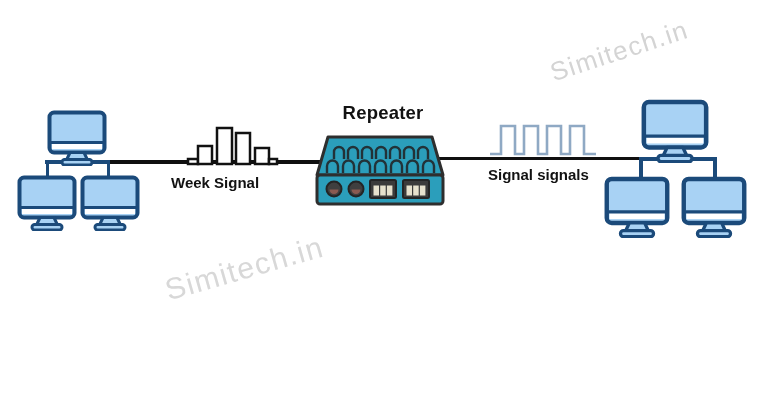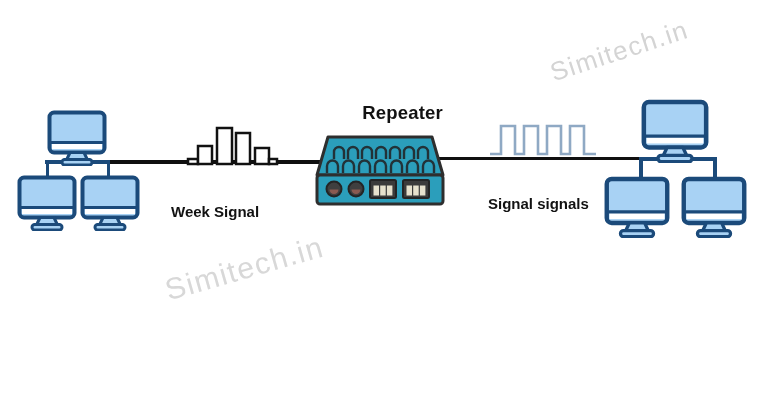--- a/index.html
+++ b/index.html
@@ -9,21 +9,21 @@
   }
   .abs{position:absolute;}
   .hline{position:absolute;background:#101010;height:3.5px;}
   .navy-h{position:absolute;background:#1b4a7a;height:3.5px;}
   .navy-v{position:absolute;background:#1b4a7a;width:3.5px;}
   .label{
     position:absolute;color:#121212;font-weight:700;
     font-family:"Liberation Sans", sans-serif;white-space:nowrap;
   }
   .repeater-title{font-size:18.5px;letter-spacing:.2px;text-align:center;width:120px;}
-  .signal-label{font-size:15px;margin-top:29px;}
+  .signal-label{font-size:15px;}
   .watermark{
     position:absolute;color:#d4d4d4;white-space:nowrap;
     font-family:"Liberation Sans", sans-serif;font-weight:500;
     transform-origin:0 50%;letter-spacing:1.5px;user-select:none;
   }
   .wm-top{left:551px;top:58px;font-size:26px;transform:rotate(-18deg);}
   .wm-bottom{left:166px;top:274px;font-size:30px;transform:rotate(-16deg);color:#d8d8d8;}
   svg{display:block;}
 </style>
 </head>
@@ -131,20 +131,20 @@
       <rect x="78.9" y="57.5" width="5.5" height="10" fill="#e6e1cd"></rect>
     </g>
     <g>
       <rect x="95" y="52" width="26" height="18" rx="1.5" fill="#3b3b3b" stroke="#242424" stroke-width="2"></rect>
       <rect x="98.5" y="57.5" width="5.5" height="10" fill="#e6e1cd"></rect>
       <rect x="105.2" y="57.5" width="5.5" height="10" fill="#e6e1cd"></rect>
       <rect x="111.9" y="57.5" width="5.5" height="10" fill="#e6e1cd"></rect>
     </g>
   </svg>
 
-  <div class="label repeater-title" style="left:323px;top:102px;text-align:right;">Repeater</div>
+  <div class="label repeater-title" style="left:323px;top:102px;">Repeater</div>
   <div class="label signal-label" style="left:171px;top:174px;">Week Signal</div>
   <div class="label signal-label" style="left:488px;top:166px;">Signal signals</div>
 
   <div class="watermark wm-top">Simitech.in</div>
   <div class="watermark wm-bottom">Simitech.in</div>
 
 </div>
 
 </body></html>

